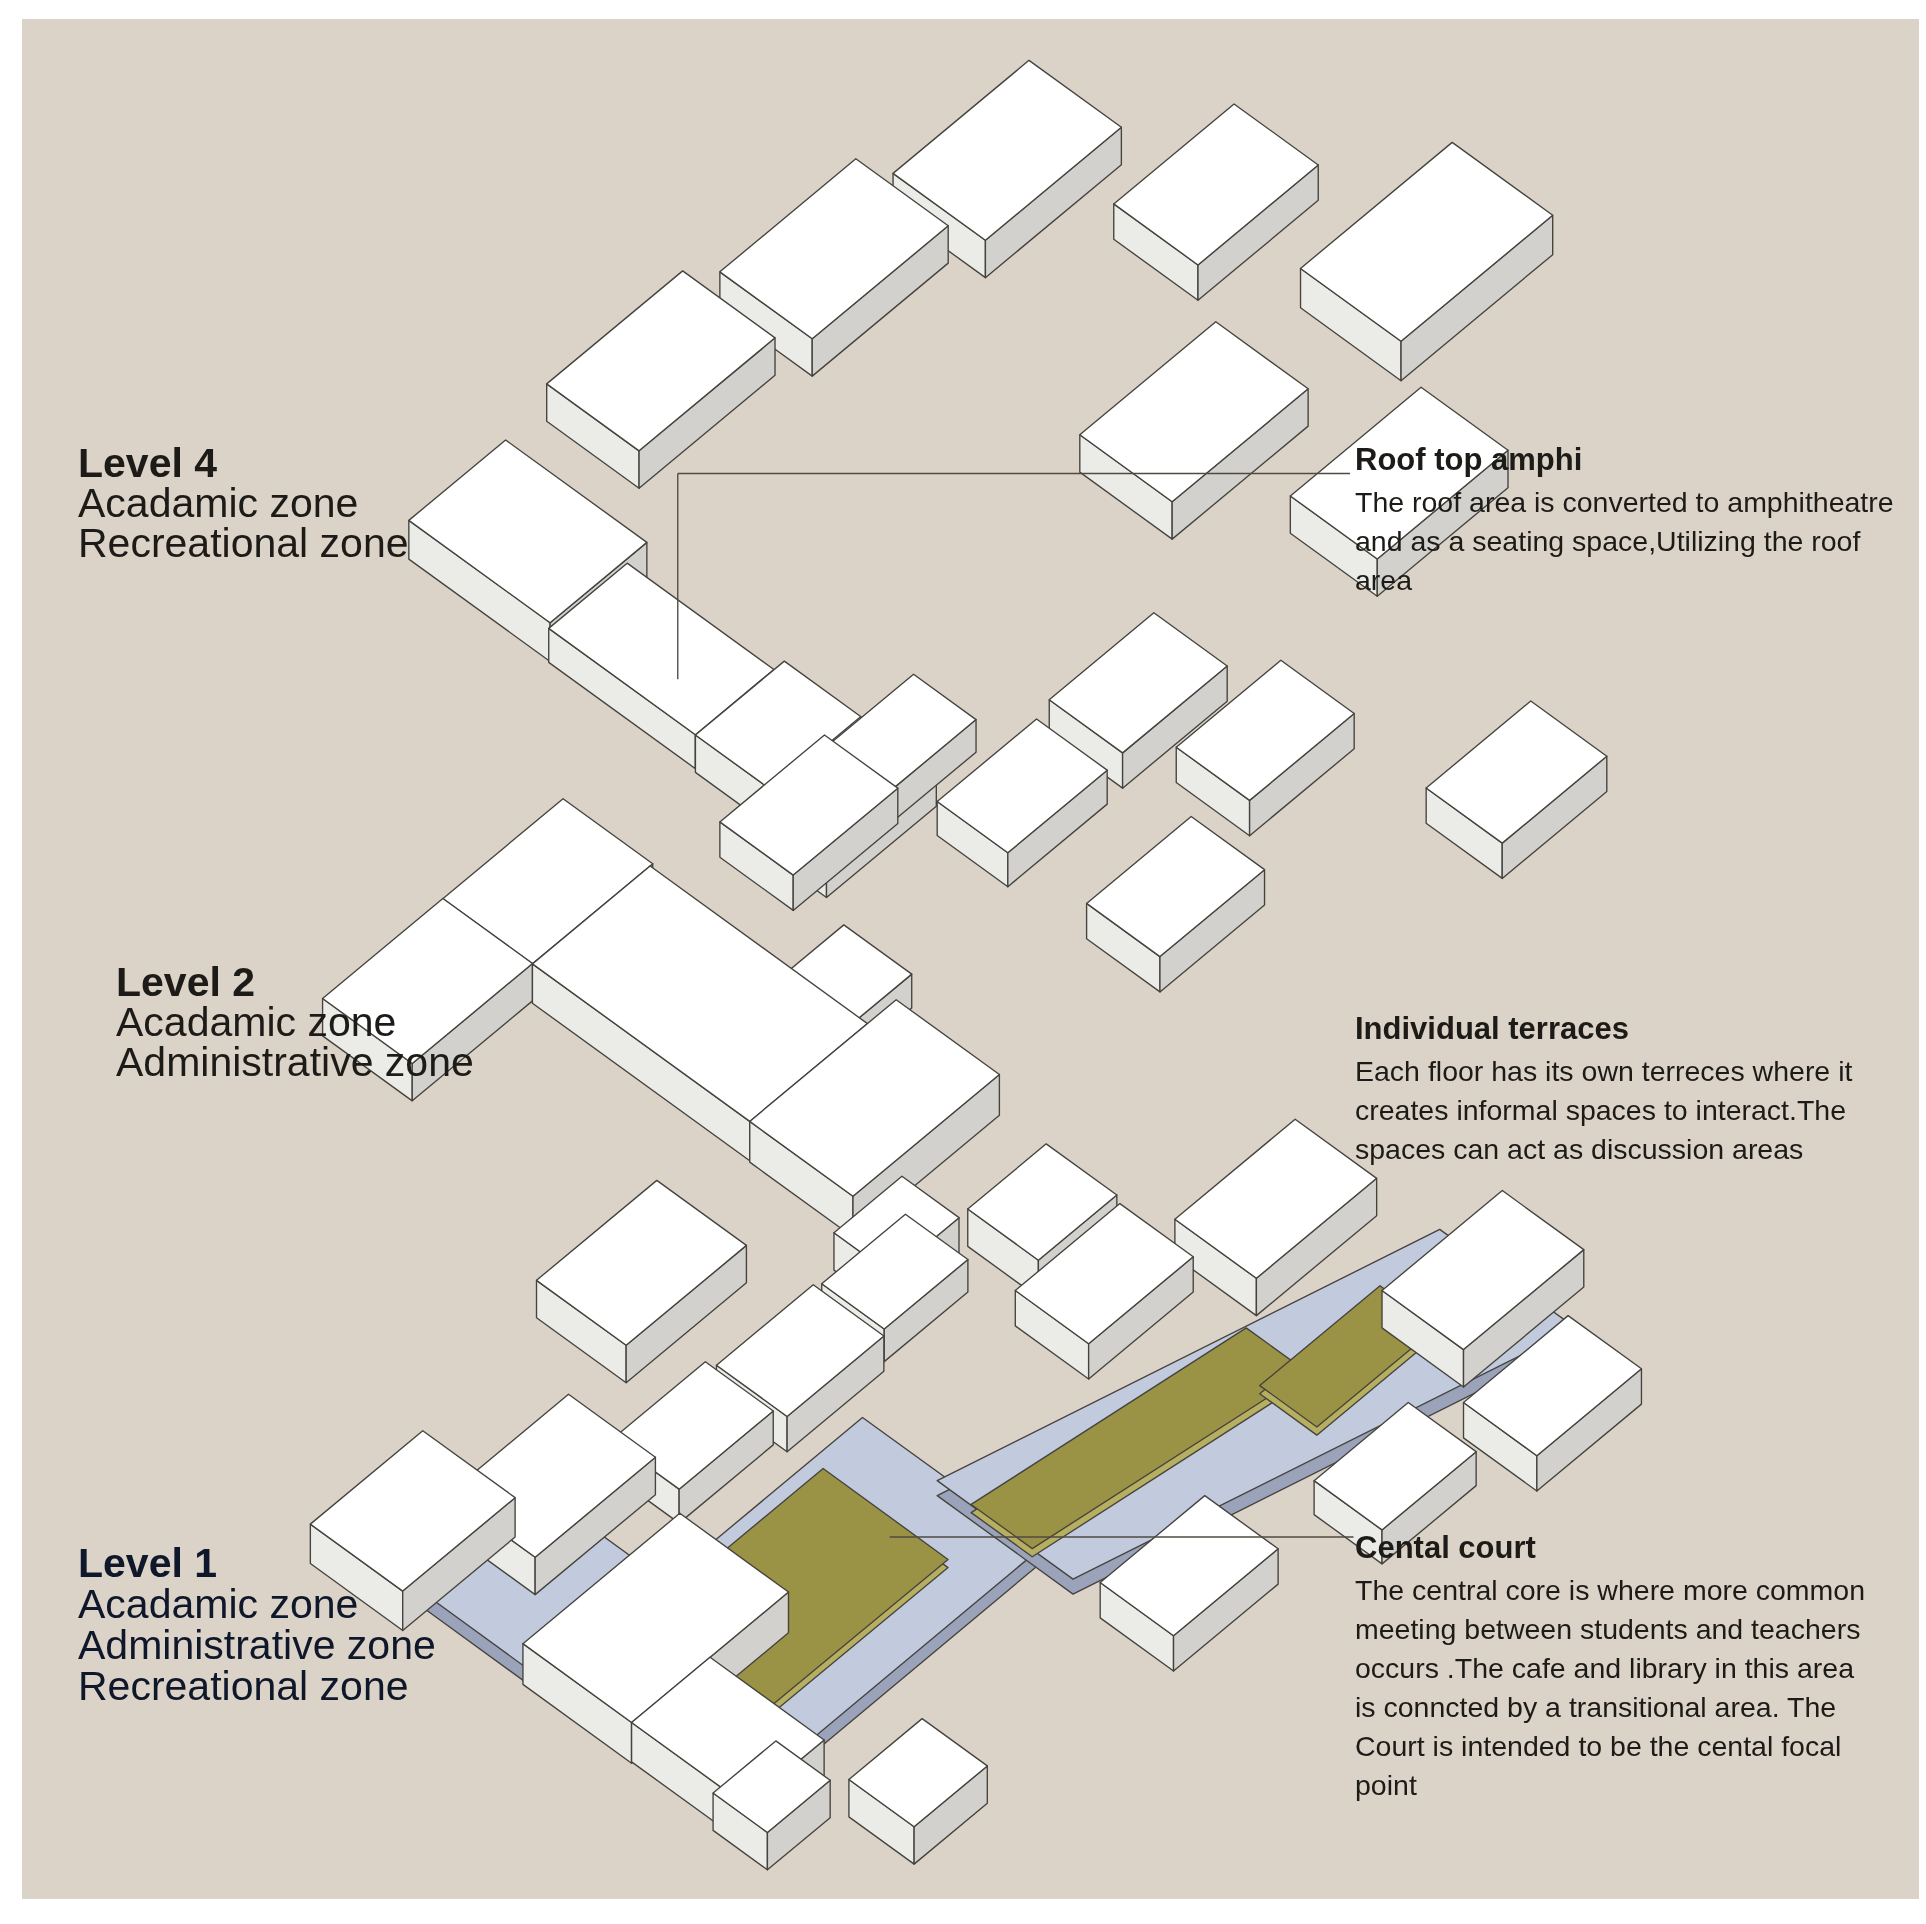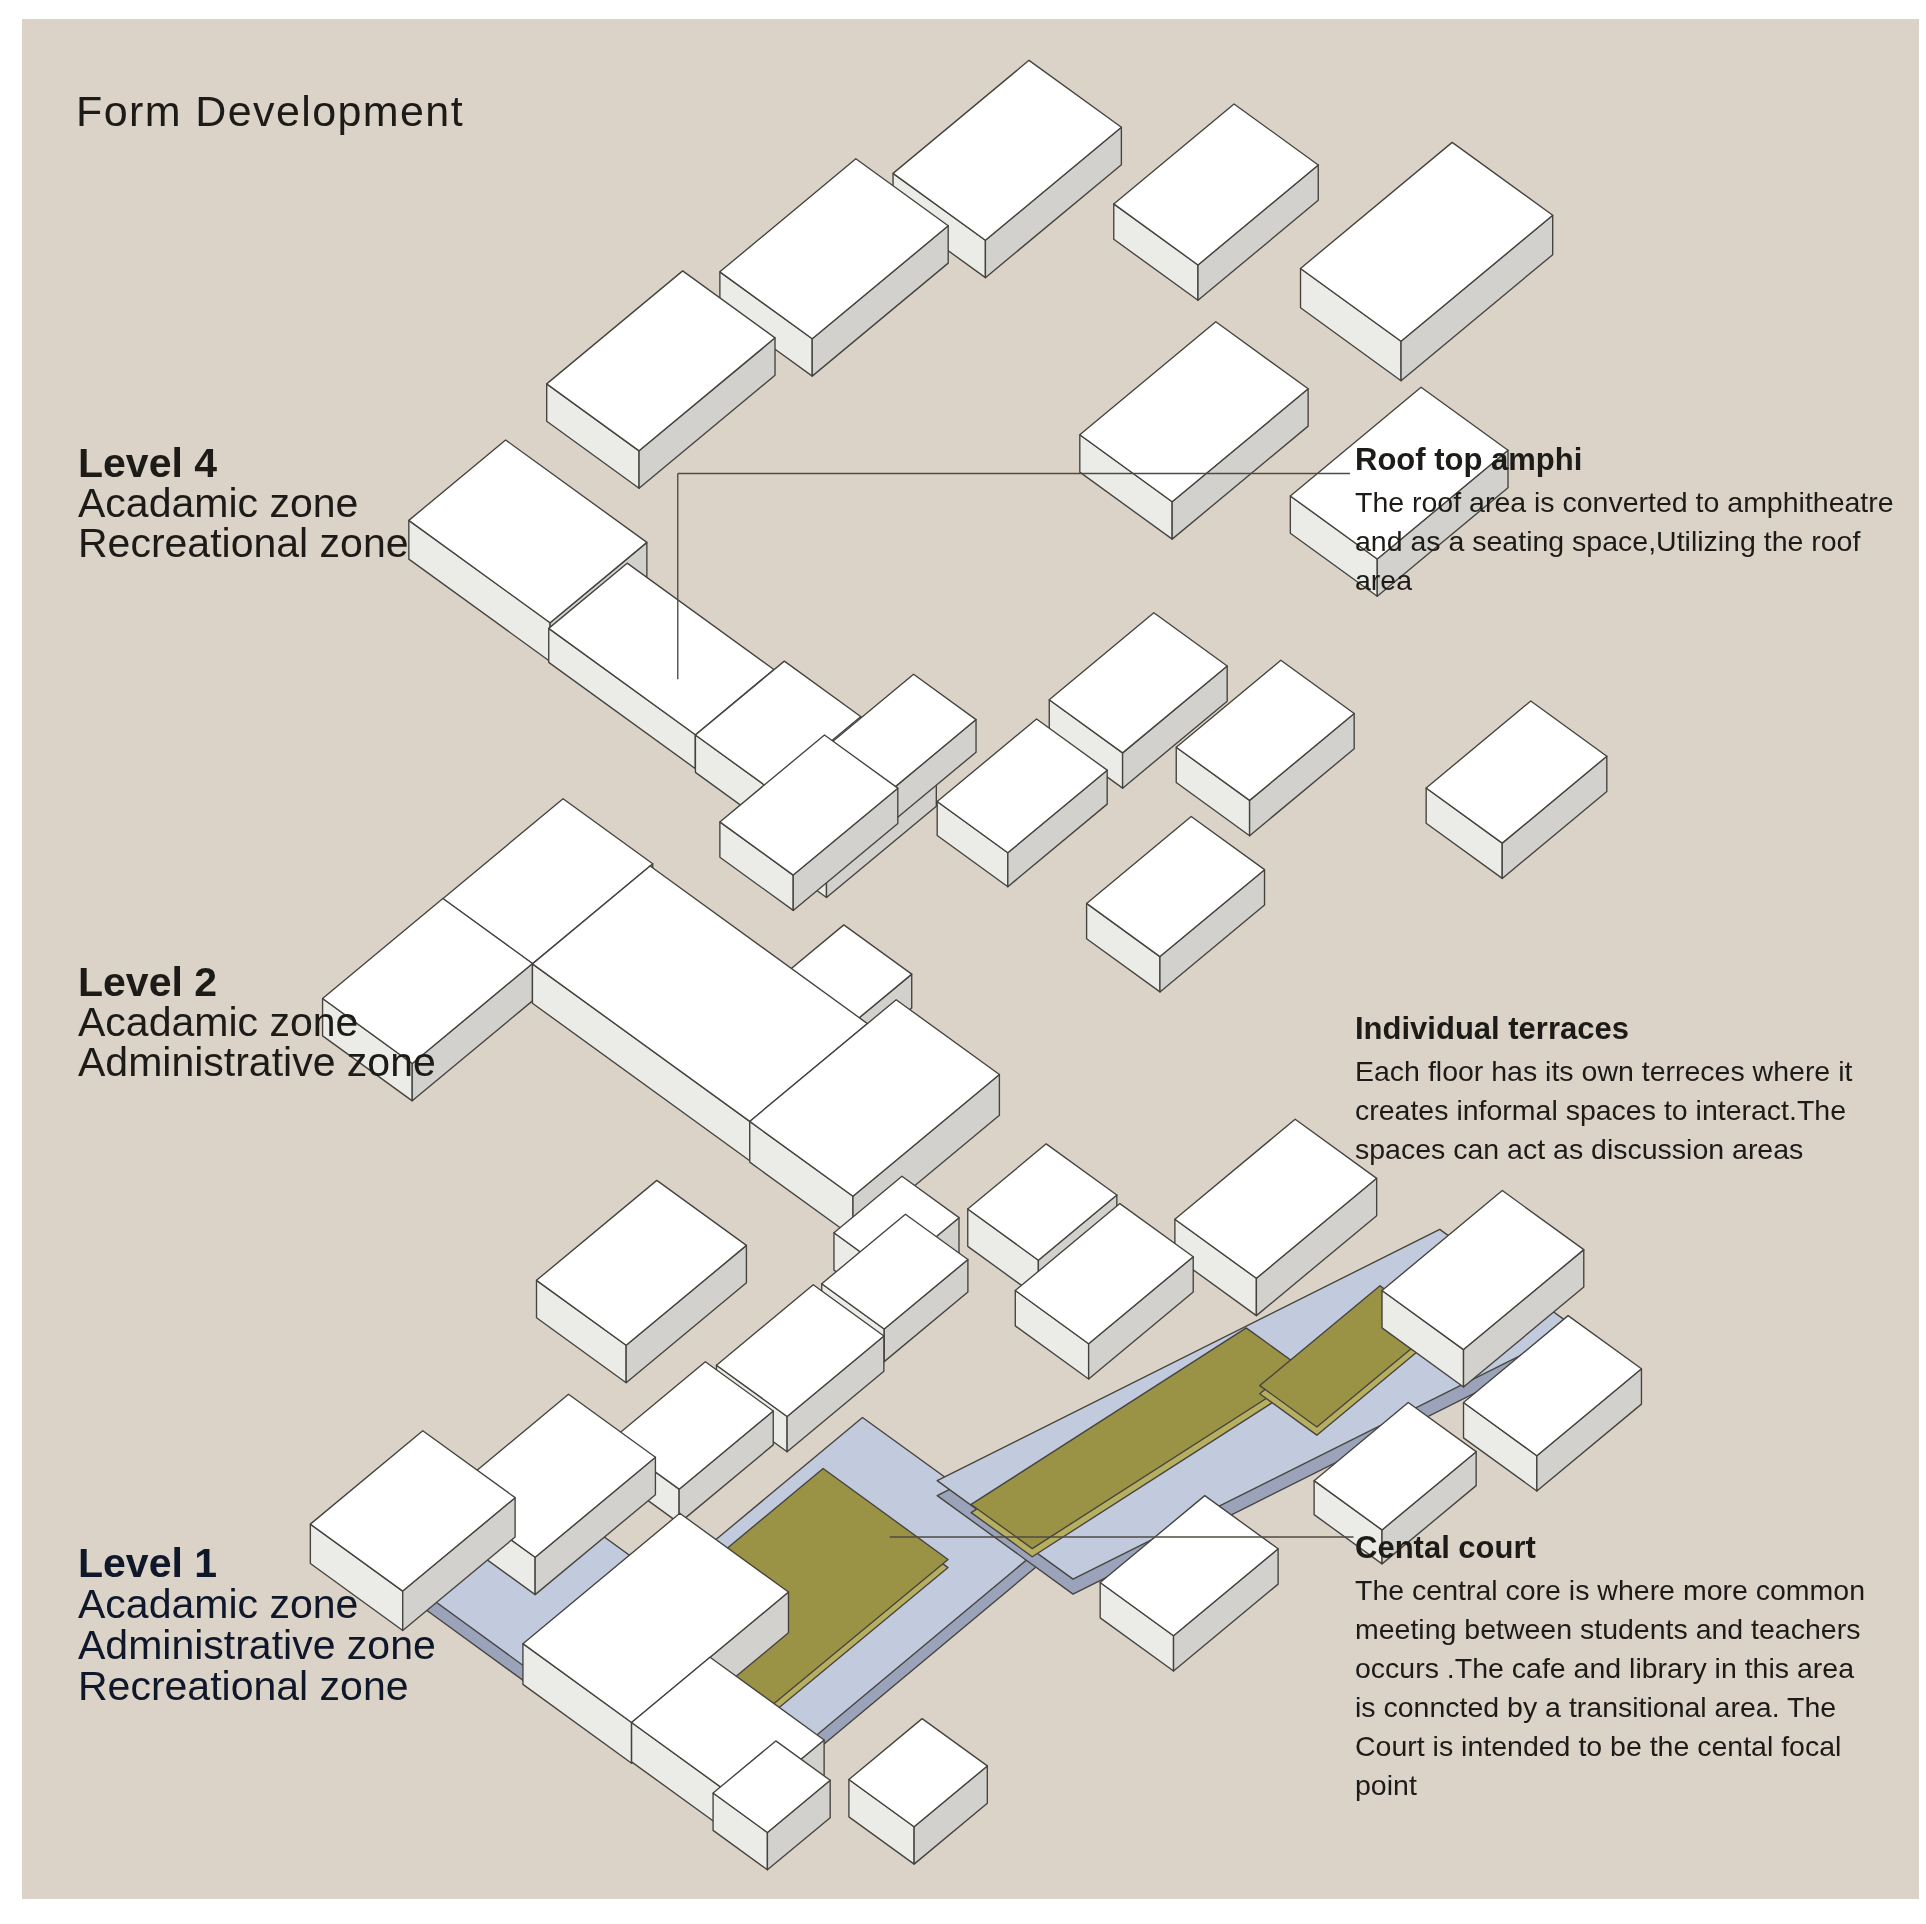--- a/index.html
+++ b/index.html
@@ -5,21 +5,21 @@
   html,body{margin:0;padding:0;background:#ffffff;}
   .page{position:relative;width:1926px;height:1925px;background:#ffffff;overflow:hidden;
         font-family:"Liberation Sans", sans-serif;}
   .canvas{position:absolute;left:22.4px;top:19px;width:1897px;height:1880px;}
   #diagram{position:absolute;left:0;top:0;z-index:2;}
   .txt{position:absolute;z-index:3;color:#1d1b18;}
   .page-title{left:76px;top:87px;font-size:43px;letter-spacing:1.4px;font-weight:400;}
   .lvl{left:78px;font-size:41px;line-height:40px;}
   .lvl .nm{font-weight:700;}
   #lvl4{top:443px;}
-  #lvl2{top:962px;}
+  #lvl2{top:962px;margin-left:38px;}
   #lvl1{top:1543px;line-height:41px;}
   .anno{left:1355px;width:574px;font-size:28.5px;line-height:39px;}
   .anno .ttl{font-weight:700;font-size:31px;margin-bottom:4.1px;}
   .anno .ln{white-space:nowrap;}
   #anno-roof{top:440px;}
   #anno-terraces{top:1009px;}
   #anno-court{top:1528px;}
 </style>
 </head>
 <body>
@@ -161,21 +161,20 @@
       <polygon points="1346.0,2689.6 1453.8,2600.0 1453.8,2655.0 1346.0,2744.6" fill="#d2d1cd" stroke="#45433e" stroke-width="2" stroke-linejoin="round"></polygon>
       <polygon points="1250.0,2620.0 1357.8,2530.4 1453.8,2600.0 1346.0,2689.6" fill="#ffffff" stroke="#45433e" stroke-width="2" stroke-linejoin="round"></polygon>
       <polygon points="1050.0,2640.0 1130.0,2698.0 1130.0,2753.0 1050.0,2695.0" fill="#ebebe8" stroke="#45433e" stroke-width="2" stroke-linejoin="round"></polygon>
       <polygon points="1130.0,2698.0 1222.4,2621.2 1222.4,2676.2 1130.0,2753.0" fill="#d2d1cd" stroke="#45433e" stroke-width="2" stroke-linejoin="round"></polygon>
       <polygon points="1050.0,2640.0 1142.4,2563.2 1222.4,2621.2 1130.0,2698.0" fill="#ffffff" stroke="#45433e" stroke-width="2" stroke-linejoin="round"></polygon>
       <polyline points="998,697 1988,697" fill="none" stroke="#4f4a42" stroke-width="2"></polyline>
       <polyline points="998,697 998,1000" fill="none" stroke="#4f4a42" stroke-width="2"></polyline>
       <polyline points="1310,2263 1993,2263" fill="none" stroke="#4f4a42" stroke-width="2"></polyline>
     </svg>
 
-  <div class="txt page-title" style="color: rgb(29, 27, 24);">Form Development</div>
 
   <div class="txt lvl" id="lvl4" style="color: rgb(29, 27, 24);">
     <div class="nm">Level 4</div>
     <div>Acadamic zone</div>
     <div>Recreational zone</div>
   </div>
 
   <div class="txt lvl" id="lvl2" style="color: rgb(29, 27, 24);">
     <div class="nm">Level 2</div>
     <div>Acadamic zone</div>

